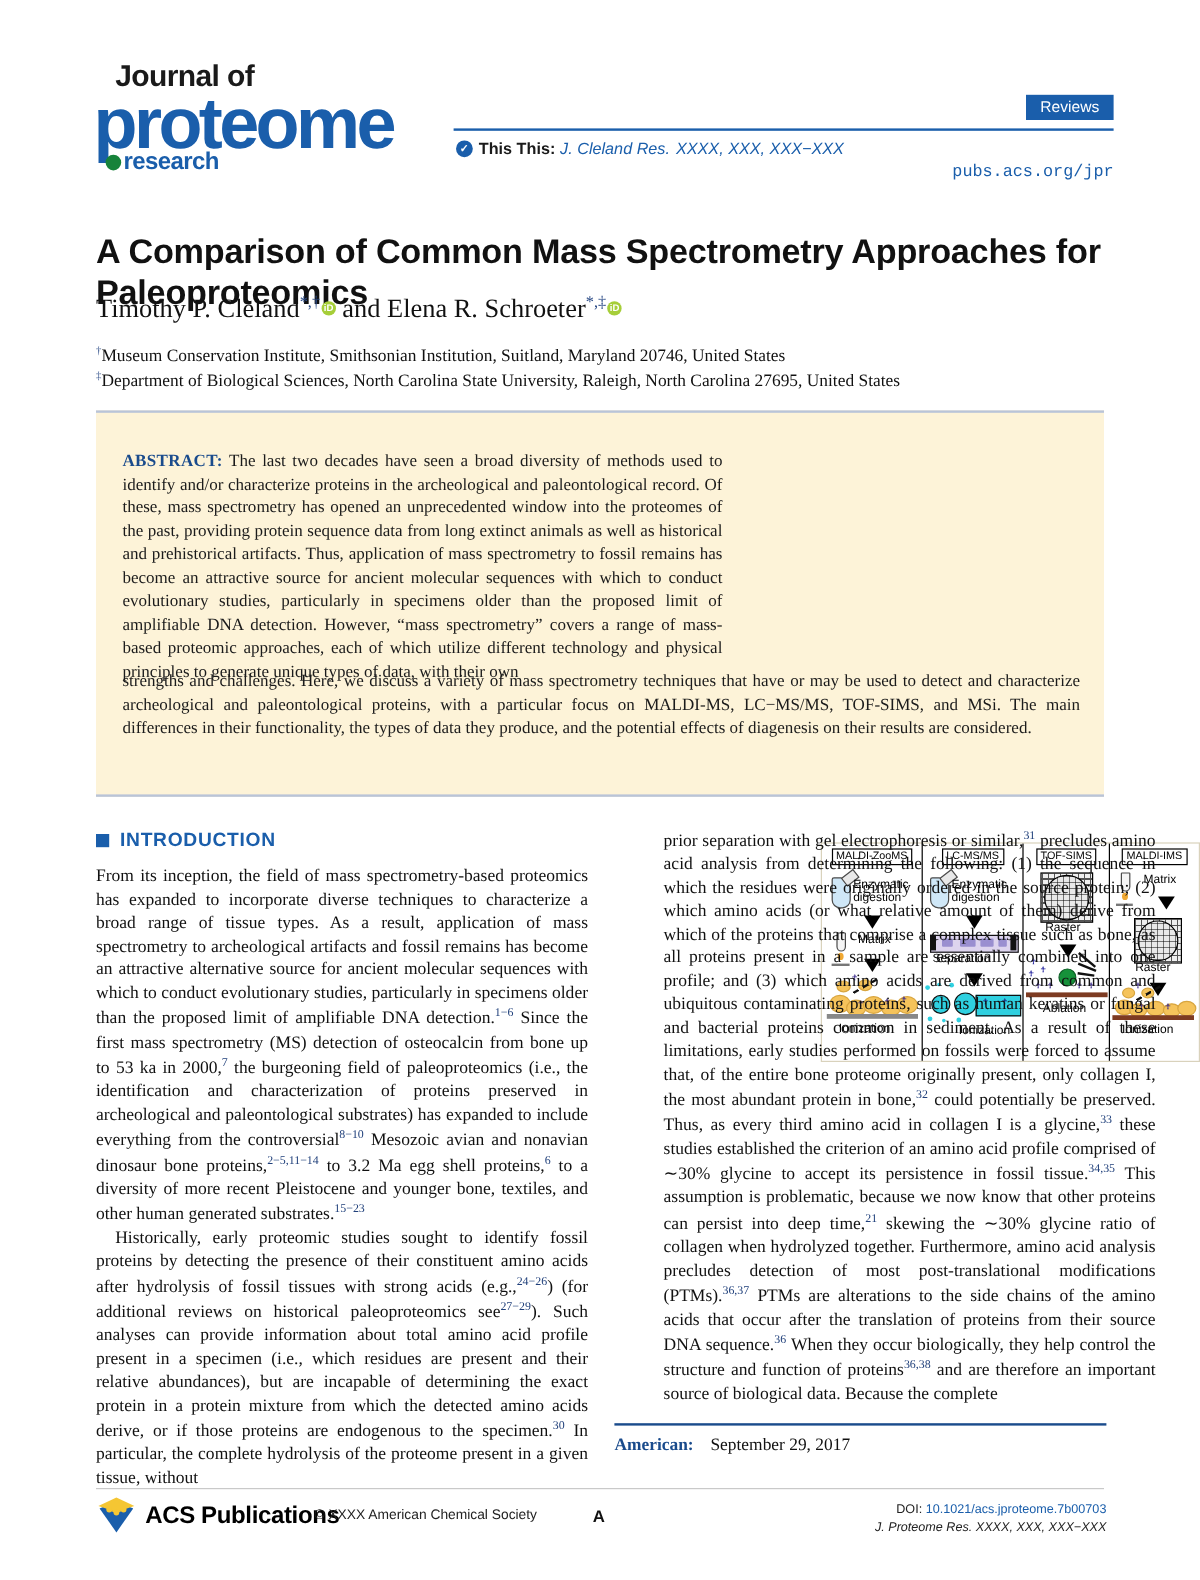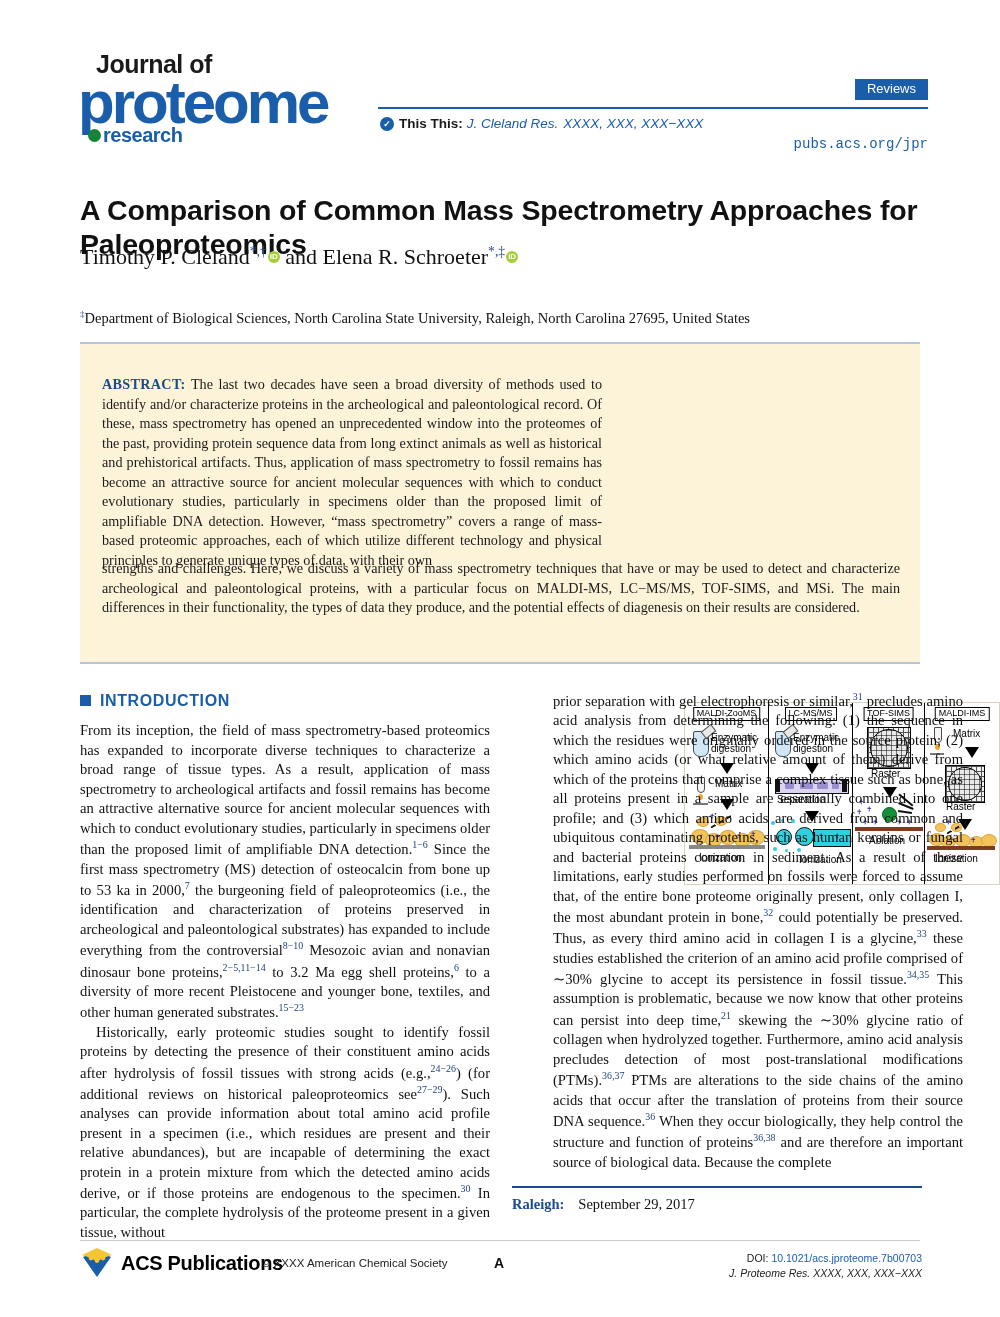--- a/index.html
+++ b/index.html
@@ -536,20 +536,23 @@
 
     <div class="pubs-url">pubs.acs.org/jpr</div>
   </div>
 
   <h1 class="title">A Comparison of Common Mass Spectrometry Approaches for Paleoproteomics</h1>
 
   <div class="authors">
     <span>Timothy P. Cleland</span><sup class="mk">*,†</sup><span class="orcid">iD</span><span> and </span><span>Elena R. Schroeter</span><sup class="mk">*,‡</sup><span class="orcid">iD</span>
   </div>
 
+  <div class="affil a1">
+    <sup class="mk">†</sup><span>Museum Conservation Institute, Smithsonian Institution, Suitland, Maryland 20746, United States</span>
+  </div>
   <div class="affil a2">
     <sup class="mk">‡</sup><span>Department of Biological Sciences, North Carolina State University, Raleigh, North Carolina 27695, United States</span>
   </div>
 
   <div class="abstract-box">
 
     <div class="abs-text">
       <span class="abs-head">ABSTRACT:</span><span> The last two decades have seen a broad diversity of methods used to identify and/or characterize proteins in the archeological and paleontological record. Of these, mass spectrometry has opened an unprecedented window into the proteomes of the past, providing protein sequence data from long extinct animals as well as historical and prehistorical artifacts. Thus, application of mass spectrometry to fossil remains has become an attractive source for ancient molecular sequences with which to conduct evolutionary studies, particularly in specimens older than the proposed limit of amplifiable DNA detection. However, “mass spectrometry” covers a range of mass-based proteomic approaches, each of which utilize different technology and physical principles to generate unique types of data, with their own</span>
     </div>
 
@@ -673,21 +676,21 @@
 
     <p class="body ind"><span>Historically, early proteomic studies sought to identify fossil proteins by detecting the presence of their constituent amino acids after hydrolysis of fossil tissues with strong acids (e.g.,</span><sup class="ref">24−26</sup><span>) (for additional reviews on historical paleoproteomics see</span><sup class="ref">27−29</sup><span>). Such analyses can provide information about total amino acid profile present in a specimen (i.e., which residues are present and their relative abundances), but are incapable of determining the exact protein in a protein mixture from which the detected amino acids derive, or if those proteins are endogenous to the specimen.</span><sup class="ref">30</sup><span> In particular, the complete hydrolysis of the proteome present in a given tissue, without</span></p>
   </div>
 
   <div class="col col-right">
     <p class="body"><span>prior separation with gel electrophoresis or similar,</span><sup class="ref">31</sup><span> precludes amino acid analysis from determining the following: (1) the sequence in which the residues were originally ordered in the source protein; (2) which amino acids (or what relative amount of them) derive from which of the proteins that comprise a complex tissue such as bone, as all proteins present in a sample are essentially combined into one profile; and (3) which amino acids are derived from common and ubiquitous contaminating proteins, such as human keratins or fungal and bacterial proteins common in sediment. As a result of these limitations, early studies performed on fossils were forced to assume that, of the entire bone proteome originally present, only collagen I, the most abundant protein in bone,</span><sup class="ref">32</sup><span> could potentially be preserved. Thus, as every third amino acid in collagen I is a glycine,</span><sup class="ref">33</sup><span> these studies established the criterion of an amino acid profile comprised of ∼30% glycine to accept its persistence in fossil tissue.</span><sup class="ref">34,35</sup><span> This assumption is problematic, because we now know that other proteins can persist into deep time,</span><sup class="ref">21</sup><span> skewing the ∼30% glycine ratio of collagen when hydrolyzed together. Furthermore, amino acid analysis precludes detection of most post-translational modifications (PTMs).</span><sup class="ref">36,37</sup><span> PTMs are alterations to the side chains of the amino acids that occur after the translation of proteins from their source DNA sequence.</span><sup class="ref">36</sup><span> When they occur biologically, they help control the structure and function of proteins</span><sup class="ref">36,38</sup><span> and are therefore an important source of biological data. Because the complete</span></p>
   </div>
 
   <div class="received-rule"></div>
   <div class="received">
-    <span class="lbl">Raleigh:</span><span>September 29, 2017</span>
+    <span class="lbl">American:</span><span>September 29, 2017</span>
   </div>
 
   <div class="footer-rule"></div>
 
   <div class="acs-logo-wrap">
     <span class="acs-diamond">
       <svg width="34" height="34" viewBox="0 0 34 34" xmlns="http://www.w3.org/2000/svg">
         <polygon points="17,5 31,11 17,31 3,11" fill="#1a5eab"></polygon>
         <polygon points="17,2 32,9 17,14 2,9" fill="#f5c633"></polygon>
         <circle cx="11" cy="12" r="2.4" fill="#f5c633"></circle>

